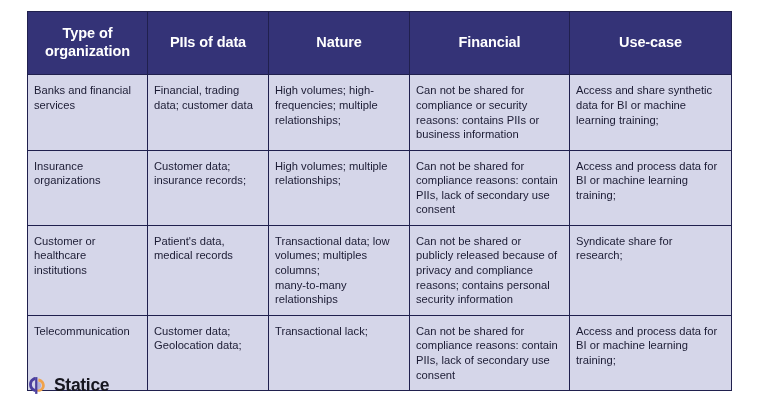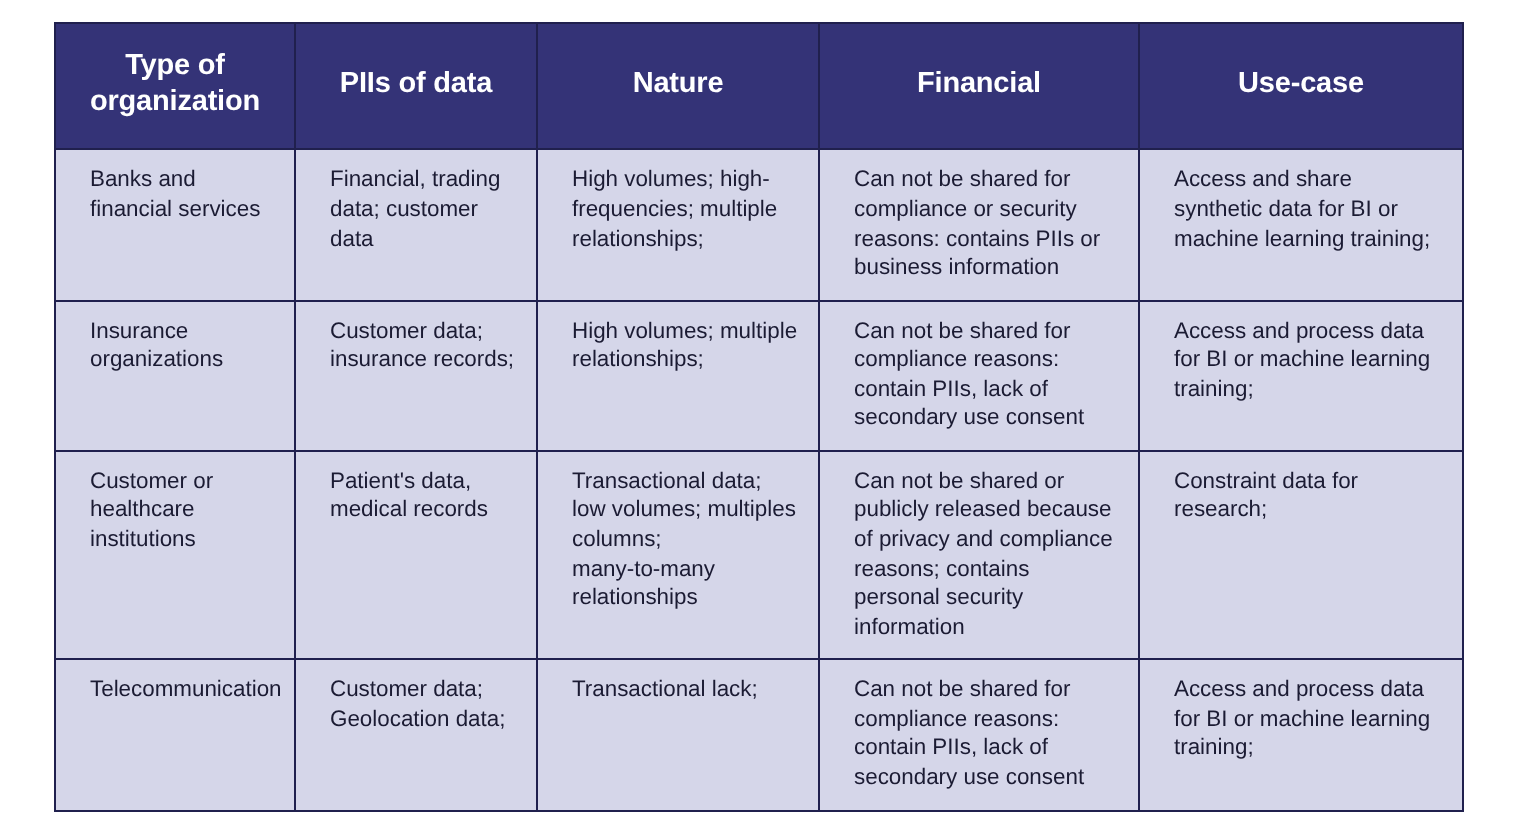--- a/index.html
+++ b/index.html
@@ -52,21 +52,21 @@
   }
   thead th:last-child { border-right: none; }
 
   tbody td {
     background: #d5d6e9;
     color: #1b1b33;
     font-size: 11.2px;
     line-height: 1.30;
     vertical-align: top;
     text-align: left;
-    padding: 8px 9px 8px 17px;
+    padding: 8px 9px 8px 6px;
     border-right: 1.2px solid #20204e;
     border-bottom: 1.2px solid #20204e;
     white-space: pre-line;
   }
   tbody td:last-child { border-right: none; }
   tbody tr:last-child td { border-bottom: none; }
 
   tbody tr.r1 td { height: 69px; }
   tbody tr.r2 td { height: 69px; }
   tbody tr.r3 td { height: 90px; }
@@ -131,27 +131,38 @@
           <td>High volumes; multiple relationships;</td>
           <td>Can not be shared for compliance reasons: contain PIIs, lack of secondary use consent</td>
           <td>Access and process data for BI or machine learning training;</td>
         </tr>
         <tr class="r3">
           <td>Customer or healthcare institutions</td>
           <td>Patient's data, medical records</td>
           <td>Transactional data; low volumes; multiples columns;
 many-to-many relationships</td>
           <td>Can not be shared or publicly released because of privacy and compliance reasons; contains personal security information</td>
-          <td>Constraint data for research;</td>
+          <td>Syndicate share for research;</td>
         </tr>
         <tr class="r4">
           <td>Telecommunication</td>
           <td>Customer data; Geolocation data;</td>
           <td>Transactional lack;</td>
           <td>Can not be shared for compliance reasons: contain PIIs, lack of secondary use consent</td>
           <td>Access and process data for BI or machine learning training;</td>
         </tr>
       </tbody>
     </table>
   </div>
 
+  <div class="footer">
+    <span>
+      <svg class="logo-mark" viewBox="0 0 24 24" xmlns="http://www.w3.org/2000/svg" aria-hidden="true">
+        <path d="M13.2 3.2 C17.9 3.9 21.2 7.6 21.2 11.9 C21.2 16.4 17.6 19.9 13.2 19.9 C11.6 19.9 10.2 19.4 9.0 18.6 L9.0 15.4 C9.9 16.4 11.2 17.0 12.7 17.0 C15.5 17.0 17.7 14.7 17.7 11.9 C17.7 9.2 15.6 7.0 12.9 6.8 Z" fill="#f0a24b"></path>
+        <path d="M9.0 1.4 L9.0 5.2 C6.6 5.9 4.9 8.1 4.9 10.8 C4.9 13.5 6.6 15.7 9.0 16.4 L9.0 20.2 C4.6 19.4 1.4 15.5 1.4 10.8 C1.4 6.1 4.6 2.2 9.0 1.4 Z" fill="#4b3f9e"></path>
+        <path d="M9.0 1.4 L9.0 22.6 L11.9 22.6 L11.9 1.4 Z" fill="#4b3f9e"></path>
+        <path d="M11.9 6.8 C14.6 7.0 16.7 9.2 16.7 11.9 C16.7 14.7 14.5 17.0 11.9 17.0 Z" fill="#4b3f9e" opacity="0.25"></path>
+      </svg>
+    </span>
+    <span class="logo-text">Statice</span>
+  </div>
 
 </div>
 
 </body></html>

